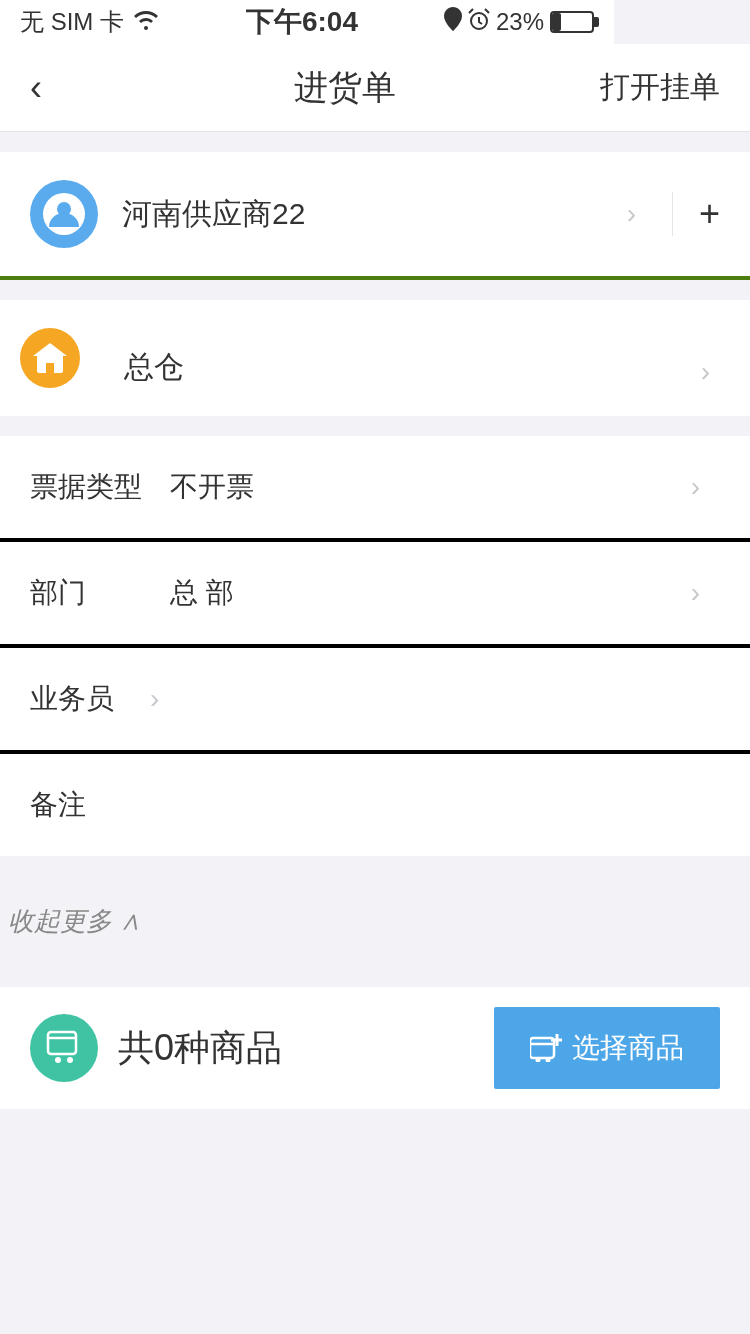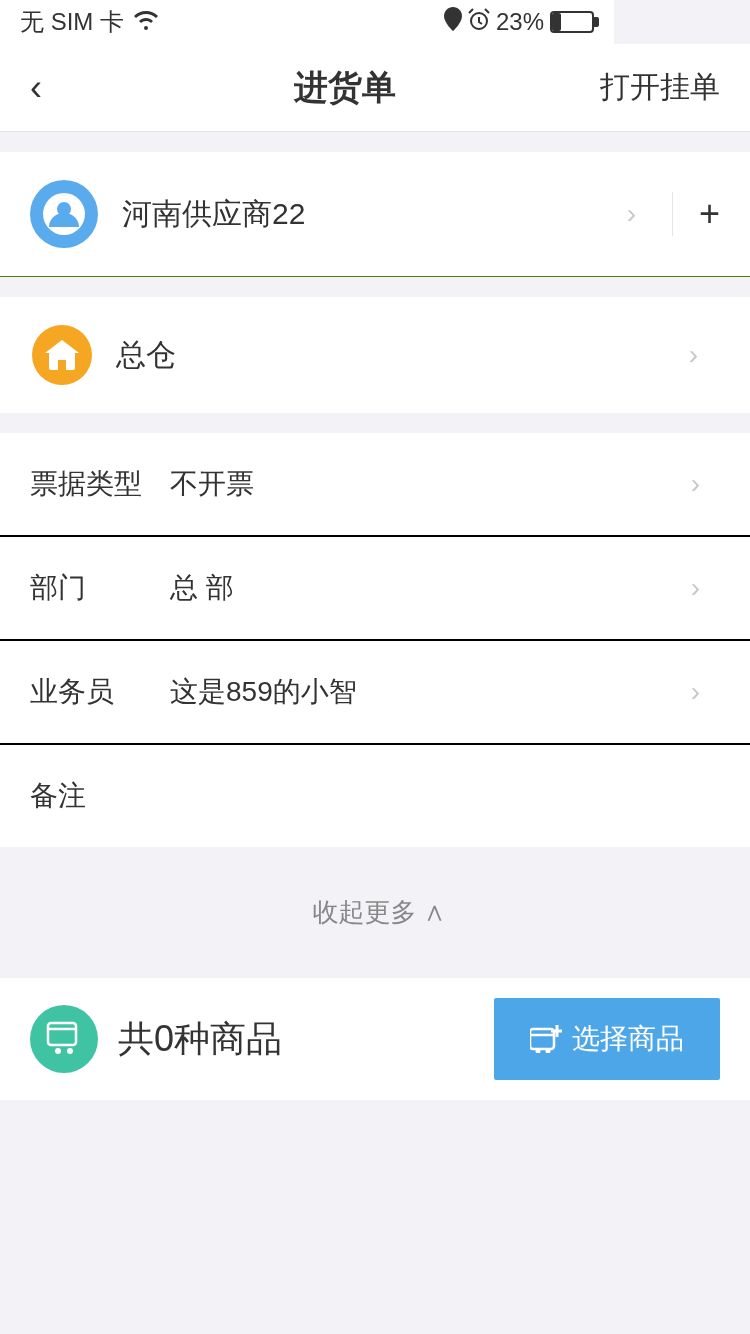--- a/index.html
+++ b/index.html
@@ -67,21 +67,21 @@
       border-bottom: 1px solid #e5e5e5;
     }
     .nav-back {
       font-size: 36px;
       color: #333;
       cursor: pointer;
       width: 60px;
     }
     .nav-title {
       font-size: 34px;
-      font-weight: 700;
+      font-weight: 400;
       color: #333;
     }
     .nav-action {
       font-size: 30px;
       color: #333;
       cursor: pointer;
     }
 
     
     .section-divider {
@@ -94,21 +94,21 @@
     .card-section {
       background: #fff;
       width: 750px;
     }
 
     
     .supplier-row {
       display: flex;
       align-items: center;
       padding: 28px 30px;
-      border-bottom: 1px solid #4d7c0f;
+      border-bottom: 4px solid #4d7c0f;
     }
     .supplier-avatar {
       width: 68px;
       height: 68px;
       border-radius: 50%;
       background: #5aabee;
       display: flex;
       align-items: center;
       justify-content: center;
       margin-right: 24px;
@@ -151,22 +151,23 @@
     .info-banner {
       background: #fff8ee;
       padding: 18px 30px;
       font-size: 26px;
       color: #e6963c;
     }
 
     
     .warehouse-row {
       display: flex;
-      align-items: center;
-      padding: 28px 32px;
+      align-items: flex-end;
+      padding: 28px 20px;
+      gap: 20px;
     }
     .warehouse-icon {
       width: 60px;
       height: 60px;
       border-radius: 50%;
       background: #f5a623;
       display: flex;
       align-items: center;
       justify-content: center;
       margin-right: 24px;
@@ -183,21 +184,21 @@
     
     .form-section {
       background: #fff;
       width: 750px;
       margin-top: 20px;
     }
     .form-row {
       display: flex;
       align-items: center;
       padding: 32px 30px;
-      border-bottom: 2px solid #000000;
+      border-bottom: 4px solid #000000;
       min-height: 100px;
     }
     .form-row:last-child {
       border-bottom: none;
       align-items: flex-end;
     }
     .form-label {
       font-size: 28px;
       color: #333;
       width: 120px;
@@ -211,26 +212,26 @@
     }
     .form-value.placeholder {
       color: #c7c7cc;
     }
 
     
     .collapse-row {
       background: #f2f2f7;
       display: flex;
       align-items: center;
-      justify-content: center;
       padding: 28px 0;
       font-size: 26px;
       color: #888;
       cursor: pointer;
       margin-top: 20px;
+      font-style: italic;
     }
     .collapse-row span {
       margin-left: 8px;
     }
 
     
     .bottom-bar {
       background: #fff;
       width: 750px;
       display: flex;
@@ -286,20 +287,21 @@
   <div class="status-left">
     <span>无 SIM 卡</span>
     <span>
       <svg width="28" height="22" viewBox="0 0 28 22">
         <path d="M14 18a2 2 0 1 1 0 4 2 2 0 0 1 0-4z" fill="#333"></path>
         <path d="M7 13c1.9-1.9 4.5-3 7-3s5.1 1.1 7 3l-2 2c-1.4-1.4-3.1-2-5-2s-3.6.7-5 2l-2-2z" fill="#333"></path>
         <path d="M2 8C5.3 4.7 9.5 3 14 3s8.7 1.7 12 5l-2 2C21 7.4 17.7 6 14 6S7 7.4 4 10L2 8z" fill="#333"></path>
       </svg>
     </span>
   </div>
+  <div class="status-center">下午6:04</div>
   <div class="status-right">
     <span>
       <svg width="18" height="24" viewBox="0 0 18 24">
           <path d="M9 0C4 0 0 4 0 9c0 7 9 15 9 15s9-8 9-15C18 4 14 0 9 0z" fill="#333"></path>
         </svg>
     </span>
     <span>
       <svg width="22" height="22" viewBox="0 0 22 22">
           <circle cx="11" cy="13" r="8" stroke="#333" stroke-width="2" fill="none"></circle>
           <path d="M11 9v5l3 2" stroke="#333" stroke-width="2" fill="none"></path>
@@ -364,21 +366,20 @@
   </div>
 
   <div class="form-row">
     <div class="form-label">部门</div>
     <div class="form-value">总 部</div>
     <span class="chevron-right">›</span>
   </div>
 
   <div class="form-row">
     <div class="form-label">业务员</div>
-    <div class="form-value">这是859的小智</div>
     <span class="chevron-right">›</span>
   </div>
 
   <div class="form-row">
     <div class="form-label">备注</div>
   </div>
 
 </div>
 
 <div class="collapse-row">

